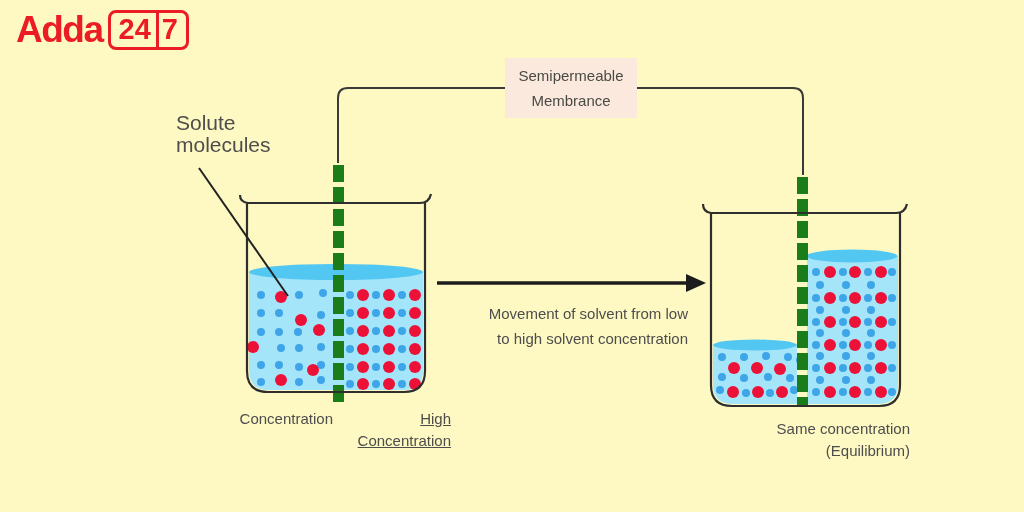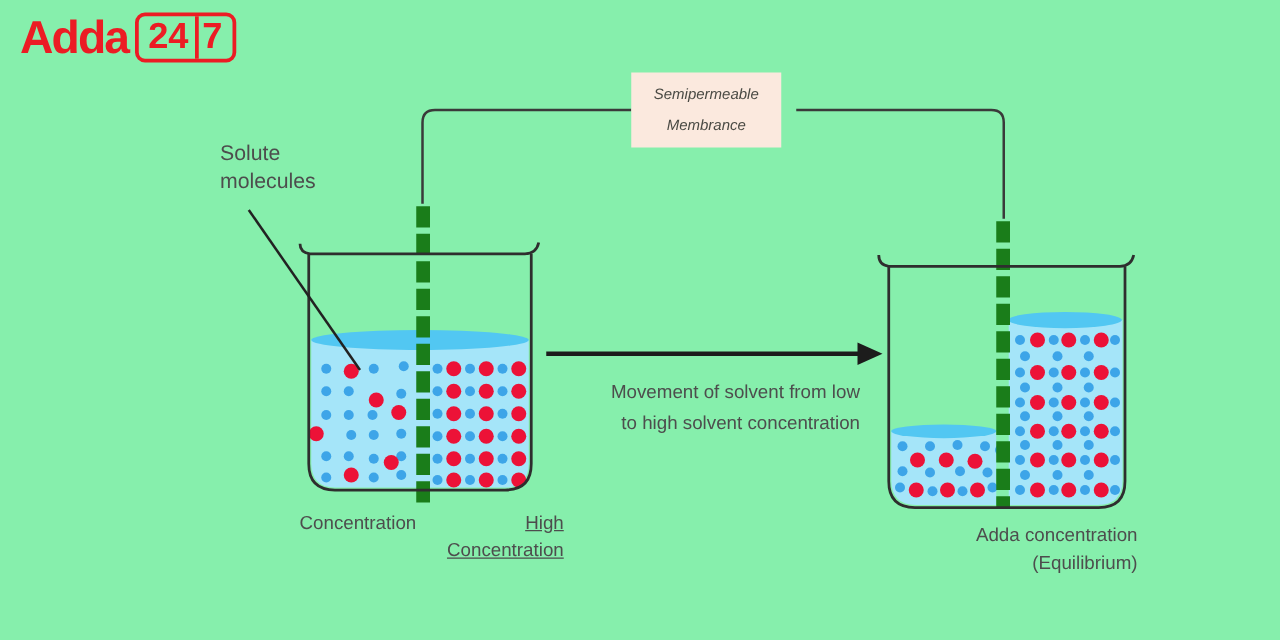--- a/index.html
+++ b/index.html
@@ -1,34 +1,34 @@
 <!DOCTYPE html>
 <html><head>
 <meta charset="utf-8">
 <style>
   html,body{margin:0;padding:0;background:#fff;}
-  .canvas{position:relative;width:1024px;height:512px;background:#86efac;overflow:hidden;
+  .canvas{position:relative;width:1024px;height:512px;background:#fef9c3;overflow:hidden;
           font-family:"Liberation Sans", sans-serif;color:#4d4d4d;}
   svg{position:absolute;left:0;top:0;}
   .txt{position:absolute;font-size:15px;line-height:22px;color:#4d4d4d;white-space:nowrap;}
   .center{text-align:right;}
   
   .logo{position:absolute;left:16px;top:10px;display:flex;align-items:center;gap:5px;}
   .logo-brand{color:#EC1C24;font-size:37px;font-weight:800;letter-spacing:-1.5px;line-height:40px;}
   .logo-box{display:flex;align-items:flex-start;border:3.5px solid #EC1C24;border-radius:8px;height:34px;
             color:#EC1C24;font-size:29px;font-weight:800;padding:0 5px;}
   .logo-box .seg{padding:0 3px;line-height:32px;}
   .logo-box .divider{width:3px;height:34px;background:#EC1C24;margin-left:2px;}
   
-  .mem-label{position:absolute;left:505px;top:58px;width:120px;height:60px;background:#FBE9DE;
+  .mem-label{position:absolute;left:505px;top:58px;width:132px;height:60px;background:#FBE9DE;
              display:flex;flex-direction:column;justify-content:center;align-items:center;
-             font-size:12px;color:#4a4a44;line-height:25px;font-style:italic;}
+             font-size:15px;color:#4a4a44;line-height:25px;}
   .osmosis-title{position:absolute;left:468px;top:244px;width:200px;text-align:center;
                  font-size:20px;font-weight:700;color:#1c1c1c;}
-  .mol-caption{position:absolute;left:176px;top:112px;font-size:17px;line-height:21.5px;color:#4d4d4d;}
+  .mol-caption{position:absolute;left:176px;top:112px;font-size:21px;line-height:21.5px;color:#4d4d4d;}
 </style>
 </head>
 <body>
 
 <div class="canvas">
 
   <div class="logo">
     <span class="logo-brand">Adda</span>
     <span class="logo-box">
       <span class="seg">24</span>
@@ -230,17 +230,17 @@
 
   <div class="txt center" style="left:233px;top:408px;width:100px;">
     <div>Concentration</div>
   </div>
   <div class="txt center" style="left:351px;top:408px;width:100px;text-decoration:underline;">
     <div>High</div>
     <div>Concentration</div>
   </div>
 
   <div class="txt center" style="left:710px;top:418px;width:200px;">
-    <div>Adda concentration</div>
+    <div>Same concentration</div>
     <div>(Equilibrium)</div>
   </div>
 
 </div>
 
 </body></html>

